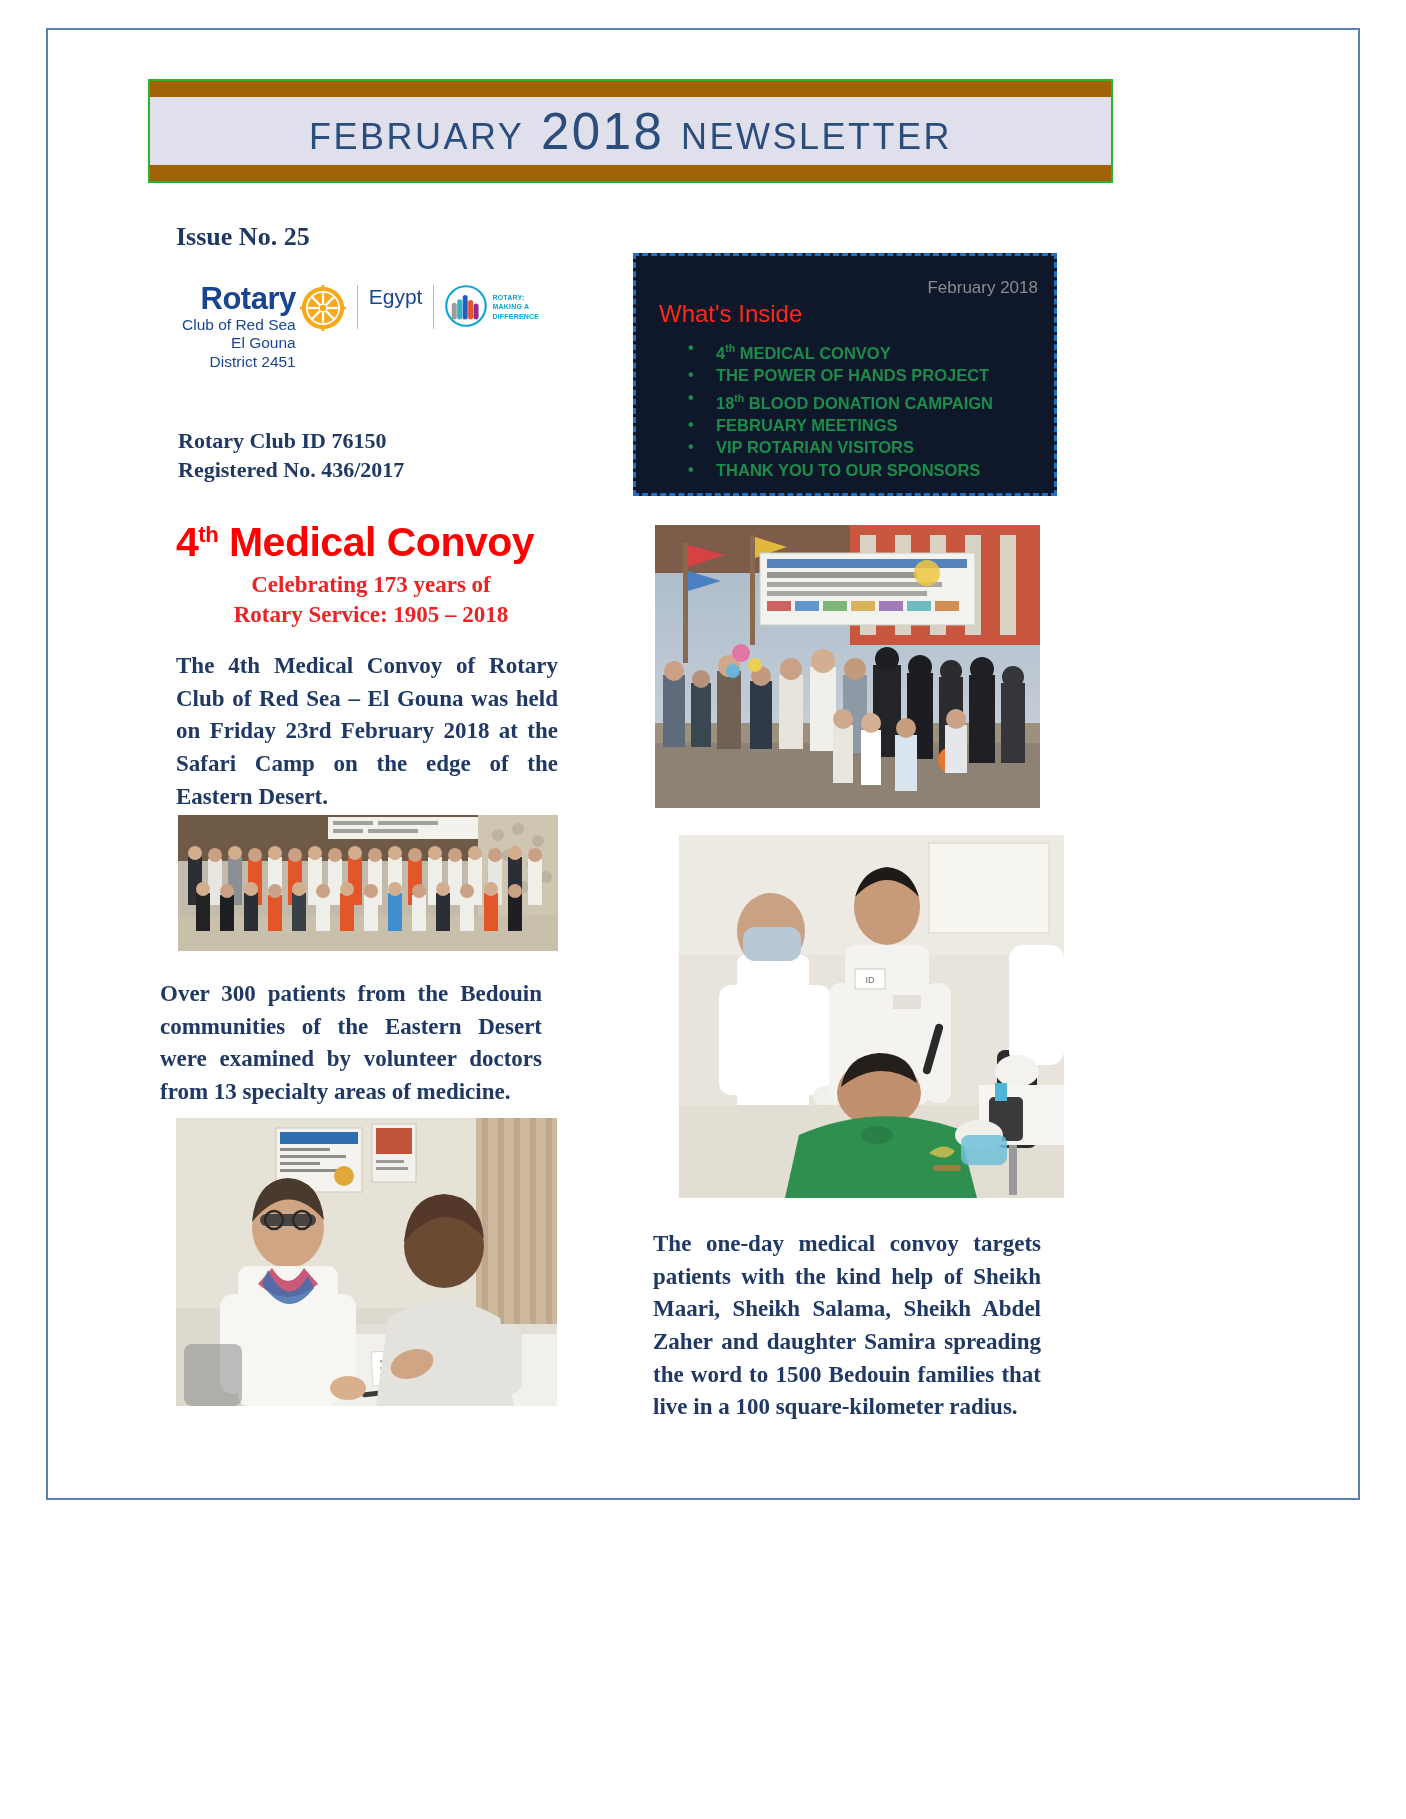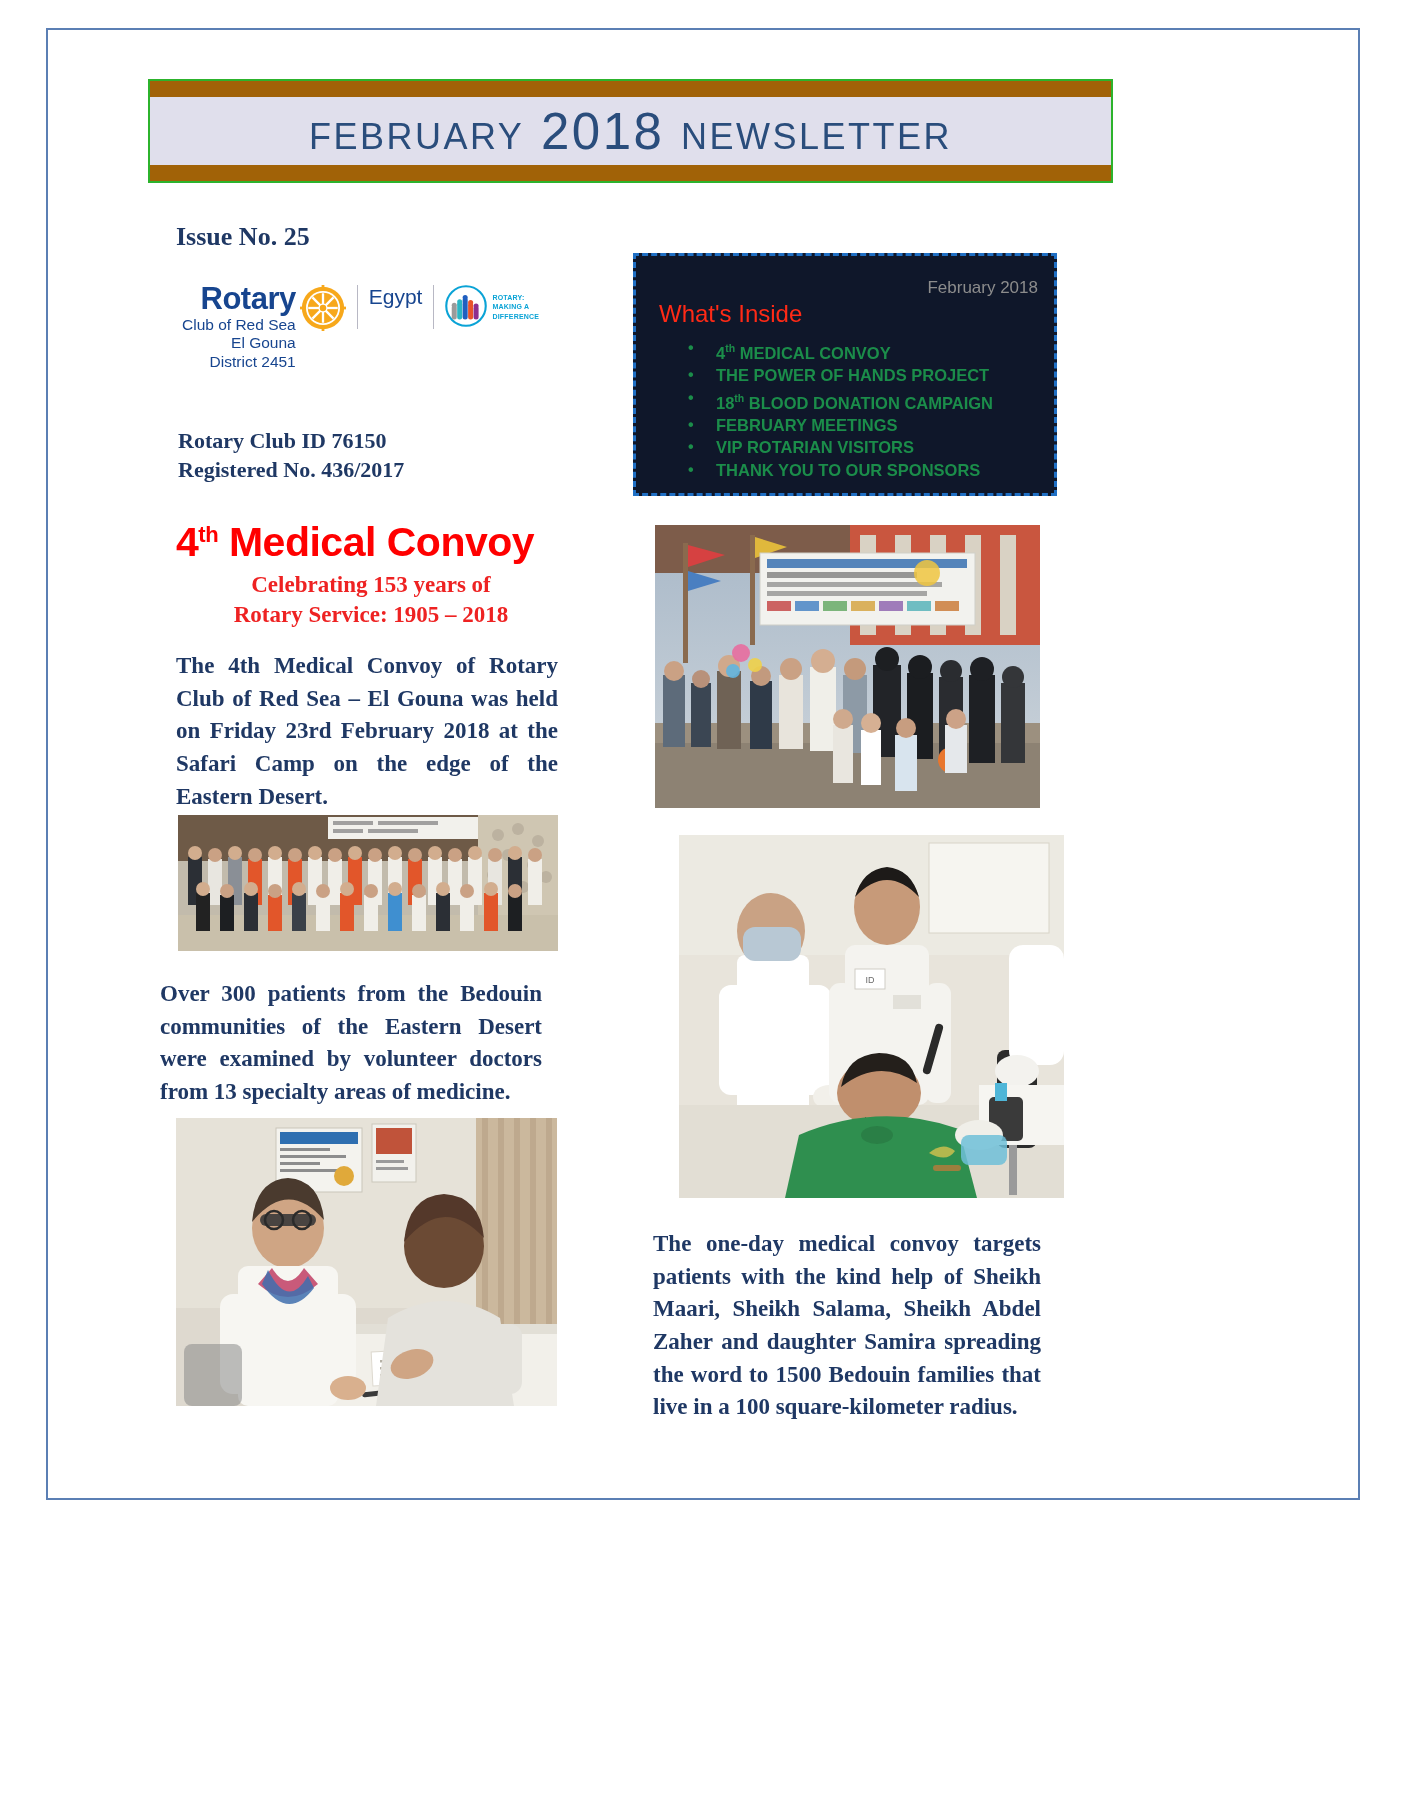--- a/index.html
+++ b/index.html
@@ -337,21 +337,21 @@
       <li><span>THE POWER OF HANDS PROJECT</span></li>
       <li><span>18</span><sup>th</sup><span> BLOOD DONATION CAMPAIGN</span></li>
       <li><span>FEBRUARY MEETINGS</span></li>
       <li><span>VIP ROTARIAN VISITORS</span></li>
       <li><span>THANK YOU TO OUR SPONSORS</span></li>
     </ul>
 </div>
 
 <div class="headline" id="headline"><span>4</span><sup>th</sup><span> Medical Convoy</span></div>
 <div class="subhead">
-  <div>Celebrating 153 years of</div>
+  <div>Celebrating 173 years of</div>
   <div>Rotary Service: 1905 – 2018</div>
 </div>
 
 <div class="para para-1">The 4th Medical Convoy of Rotary Club of Red Sea – El Gouna was held on Friday 23rd February 2018 at the Safari Camp on the edge of the Eastern Desert.</div>
 <div class="para para-2">Over 300 patients from the Bedouin communities of the Eastern Desert were examined by volunteer doctors from 13 specialty areas of medicine.</div>
 <div class="para para-3">The one-day medical convoy targets patients with the kind help of Sheikh Maari, Sheikh Salama, Sheikh Abdel Zaher and daughter Samira spreading the word to 1500 Bedouin families that live in a 100 square-kilometer radius.</div>
 
 <div class="photo photo-tent">
   <svg viewBox="0 0 385 283" preserveAspectRatio="none">
     <defs>

